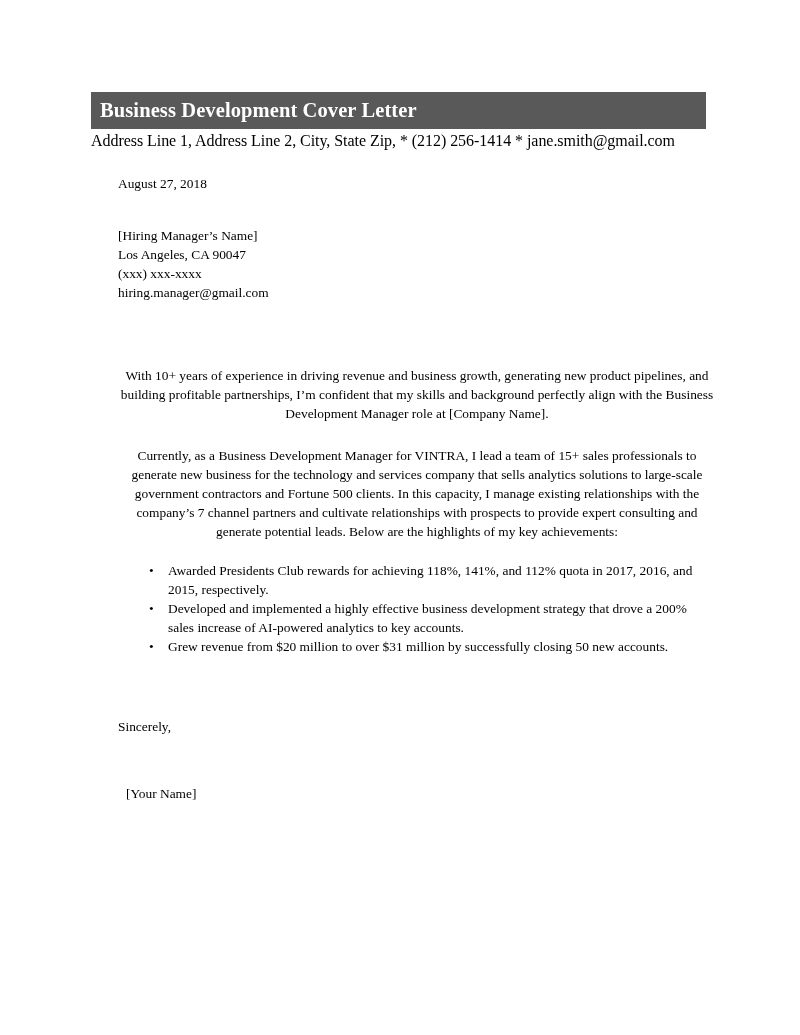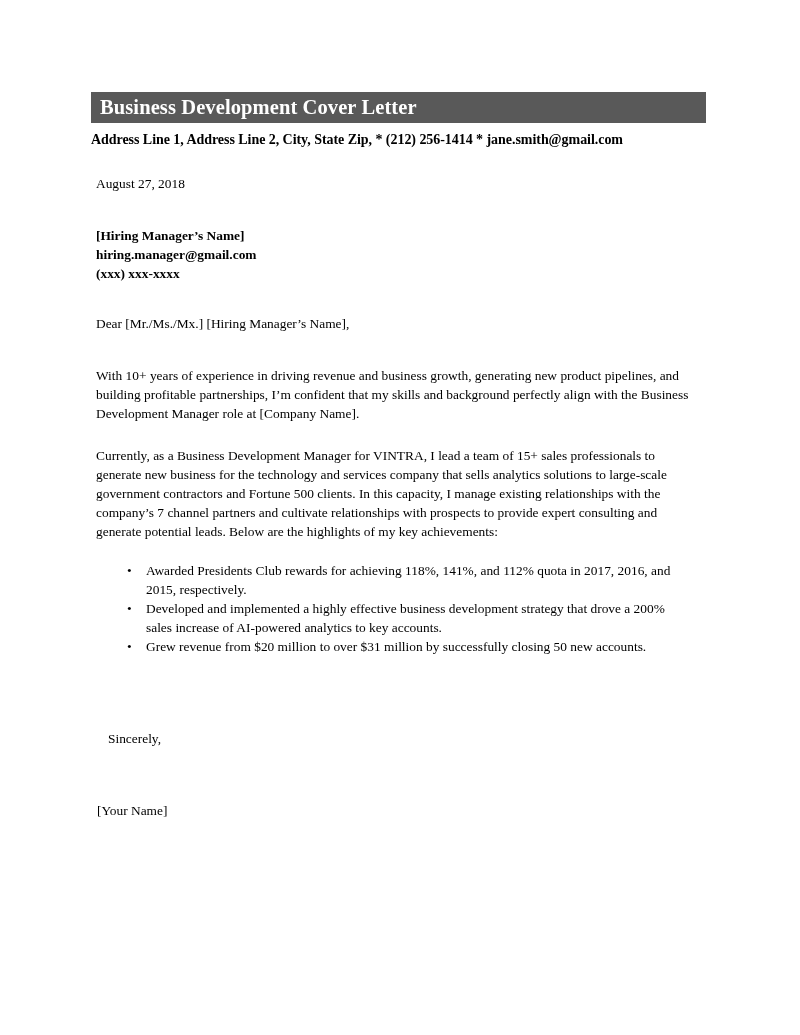--- a/index.html
+++ b/index.html
@@ -21,93 +21,93 @@
     height: 1035px;
     background: #ffffff;
   }
 
   
   .header-bar {
     position: absolute;
     left: 91px;
     top: 92px;
     width: 615px;
-    height: 31px;
+    height: 37px;
     background: #595959;
     display: flex;
     align-items: center;
   }
   .header-title {
     color: #ffffff;
     font-size: 20.5px;
     font-weight: bold;
     letter-spacing: 0.1px;
     padding-left: 9px;
     line-height: 1;
     white-space: nowrap;
   }
 
   .contact-line {
     position: absolute;
     left: 91px;
     top: 132px;
-    font-size: 14px;
-    font-weight: bold;
+    font-size: 16px;
+    font-weight: normal;
     letter-spacing: -0.05px;
     white-space: nowrap;
   }
 
   
   .letter {
     position: absolute;
-    left: 96px;
+    left: 118px;
     top: 174px;
     width: 598px;
     font-size: 13.4px;
     line-height: 19px;
   }
 
   .date-line {
     margin: 0;
   }
 
   .recipient {
     margin: 0;
     padding: 0;
     list-style: none;
   }
-  .recipient li { margin: 0; font-weight: bold; }
+  .recipient li { margin: 0; }
 
   .salutation { margin: 0; }
 
   .body-par {
     margin: 0;
-    text-align: left;
+    text-align: center;
   }
 
   .bullets {
     margin: 0;
     padding: 0;
     list-style: none;
   }
   .bullets li {
     position: relative;
     padding-left: 50px;
     margin: 0;
   }
   .bullets li .bullet-dot {
     position: absolute;
     left: 31px;
     top: 0;
     line-height: 19px;
     font-size: 13.4px;
   }
 
-  .closing { margin: 12px; }
-  .signature-name { margin: 1px; }
+  .closing { margin: 0; }
+  .signature-name { margin: 8px; }
   .gap-33 { height: 33px; }
   .gap-31 { height: 31px; }
   .gap-23 { height: 23px; }
   .gap-20 { height: 20px; }
   .gap-41 { height: 41px; }
   .gap-40 { height: 40px; }
 </style>
 </head>
 <body>
 
@@ -120,27 +120,27 @@
   <div class="contact-line">Address Line 1, Address Line 2, City, State Zip, * (212) 256-1414 * jane.smith@gmail.com</div>
 
   <div class="letter">
 
     <p class="date-line">August 27, 2018</p>
 
     <div class="gap-33"></div>
 
     <ul class="recipient">
       <li>[Hiring Manager’s Name]</li>
+      <li>Los Angeles, CA 90047</li>
+      <li>(xxx) xxx-xxxx</li>
       <li>hiring.manager@gmail.com</li>
-      <li>(xxx) xxx-xxxx</li>
     </ul>
 
     <div class="gap-31"></div>
 
-    <p class="salutation">Dear [Mr./Ms./Mx.] [Hiring Manager’s Name],</p>
 
     <div class="gap-33"></div>
 
     <p class="body-par">With 10+ years of experience in driving revenue and business growth, generating new product pipelines, and building profitable partnerships, I’m confident that my skills and background perfectly align with the Business Development Manager role at [Company Name].</p>
 
     <div class="gap-23"></div>
 
     <p class="body-par">Currently, as a Business Development Manager for VINTRA, I lead a team of 15+ sales professionals to generate new business for the technology and services company that sells analytics solutions to large-scale government contractors and Fortune 500 clients. In this capacity, I manage existing relationships with the company’s 7 channel partners and cultivate relationships with prospects to provide expert consulting and generate potential leads. Below are the highlights of my key achievements:</p>
 
     <div class="gap-20"></div>

